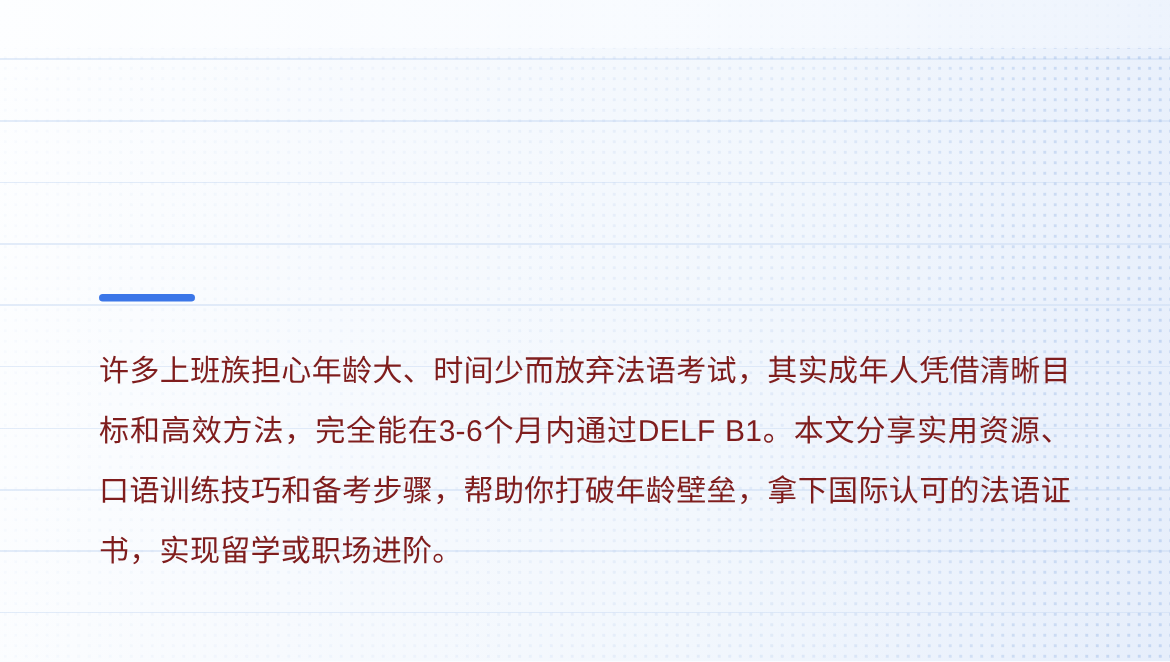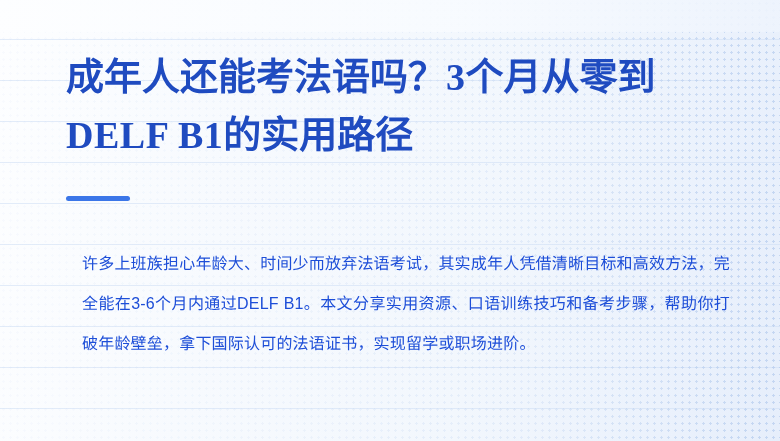--- a/index.html
+++ b/index.html
@@ -125,43 +125,42 @@
     height: 5px;
     border-radius: 3px;
     background: #3b76e8;
   }
 
   #summary {
     position: absolute;
     left: 0;
     top: 228px;
     width: 648px;
-    margin: 16px;
+    margin: 0;
     font-family: "Liberation Sans", "DejaVu Sans", sans-serif;
-    font-size: 16px;
+    font-size: 20px;
     font-weight: 400;
     line-height: 40px;
-    color: #1d4ed8;
+    color: #7f1d1d;
     letter-spacing: 0.2px;
     text-align: justify;
     text-justify: inter-ideograph;
   }
 </style>
 </head>
 <body>
 
 <div id="cover-card">
 
   <div class="bg-layer" id="bg-wash"></div>
   <div class="bg-layer" id="bg-bands"></div>
   <div class="bg-layer" id="bg-dots"></div>
   <div id="bg-top-strip"></div>
 
   <div id="content">
 
-    <h1 id="headline"><span>成年人还能考法语吗？</span><span class="latin">3</span><span>个月从零到</span><span class="latin">DELF B1</span><span>的实用路径</span></h1>
 
     <div id="accent-bar"></div>
 
     <p id="summary">许多上班族担心年龄大、时间少而放弃法语考试，其实成年人凭借清晰目标和高效方法，完全能在3-6个月内通过DELF B1。本文分享实用资源、口语训练技巧和备考步骤，帮助你打破年龄壁垒，拿下国际认可的法语证书，实现留学或职场进阶。</p>
 
   </div>
 </div>
 
 </body></html>

